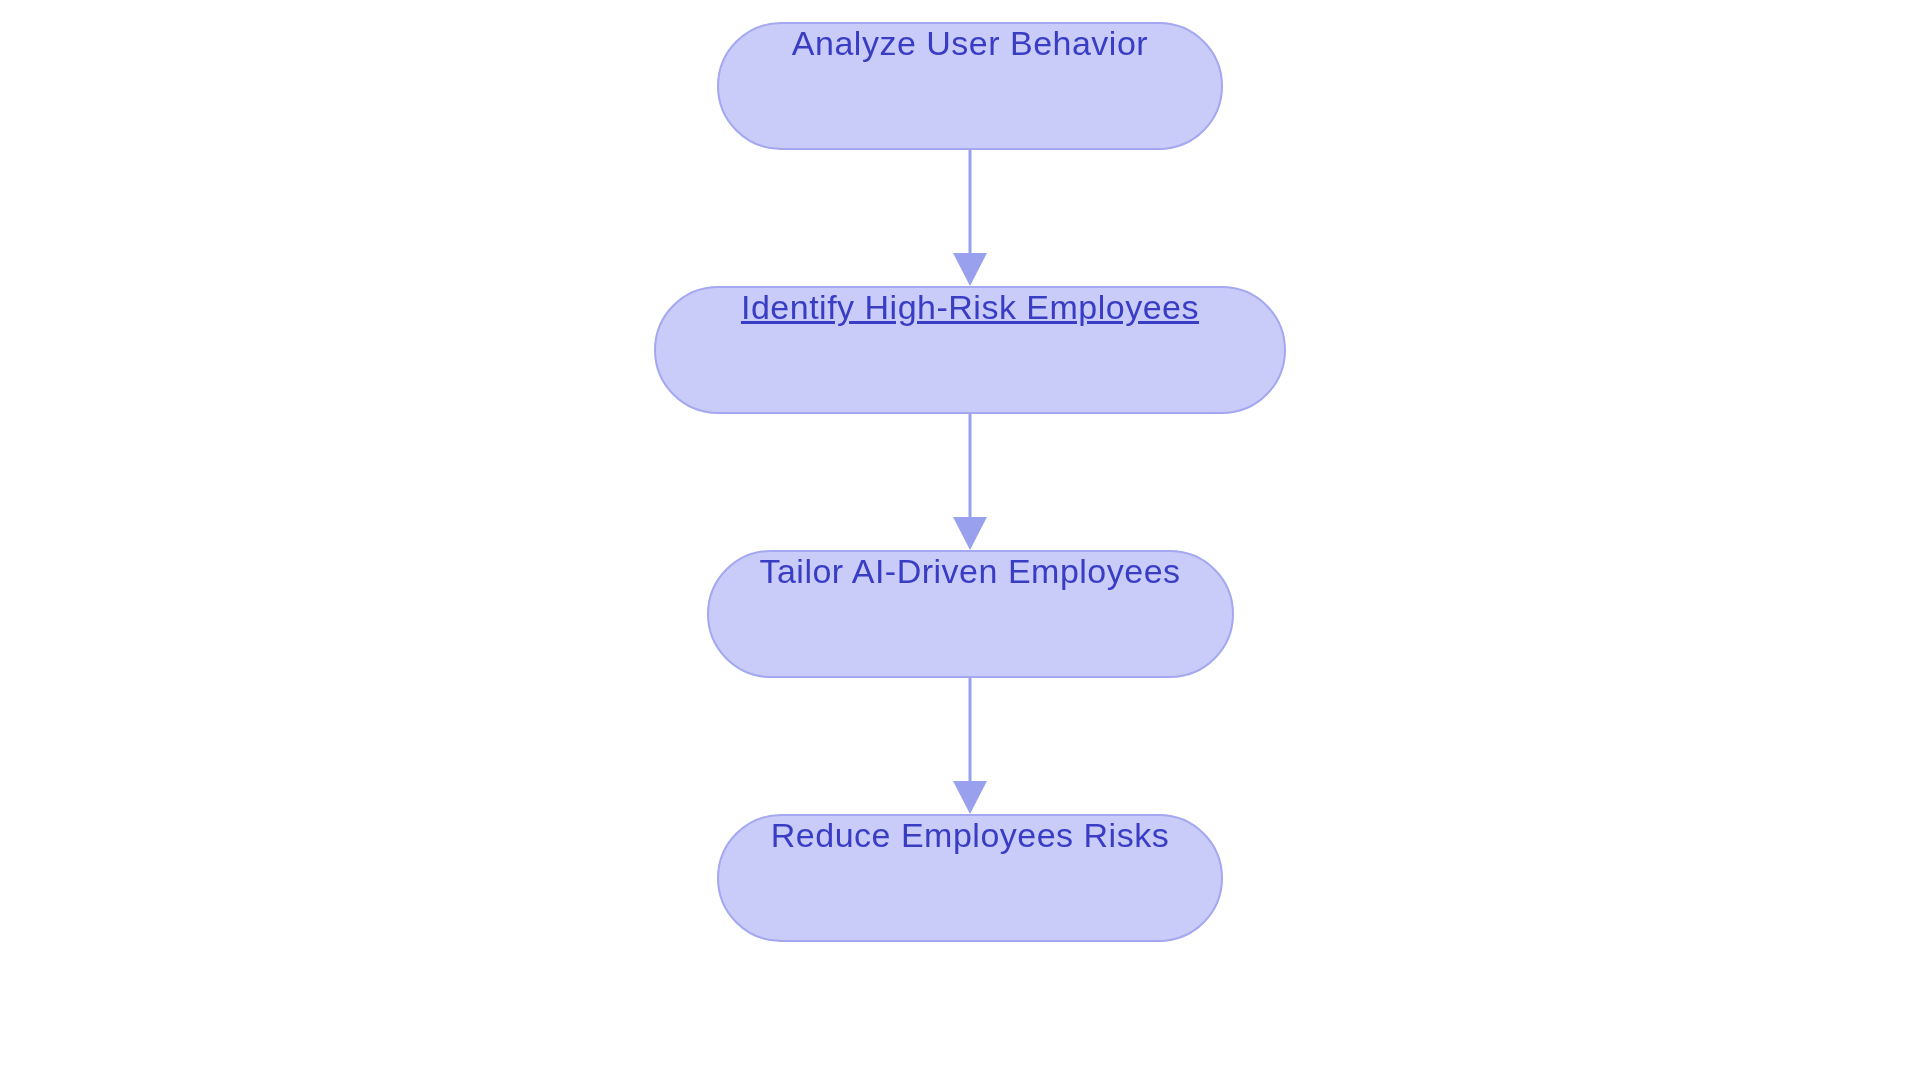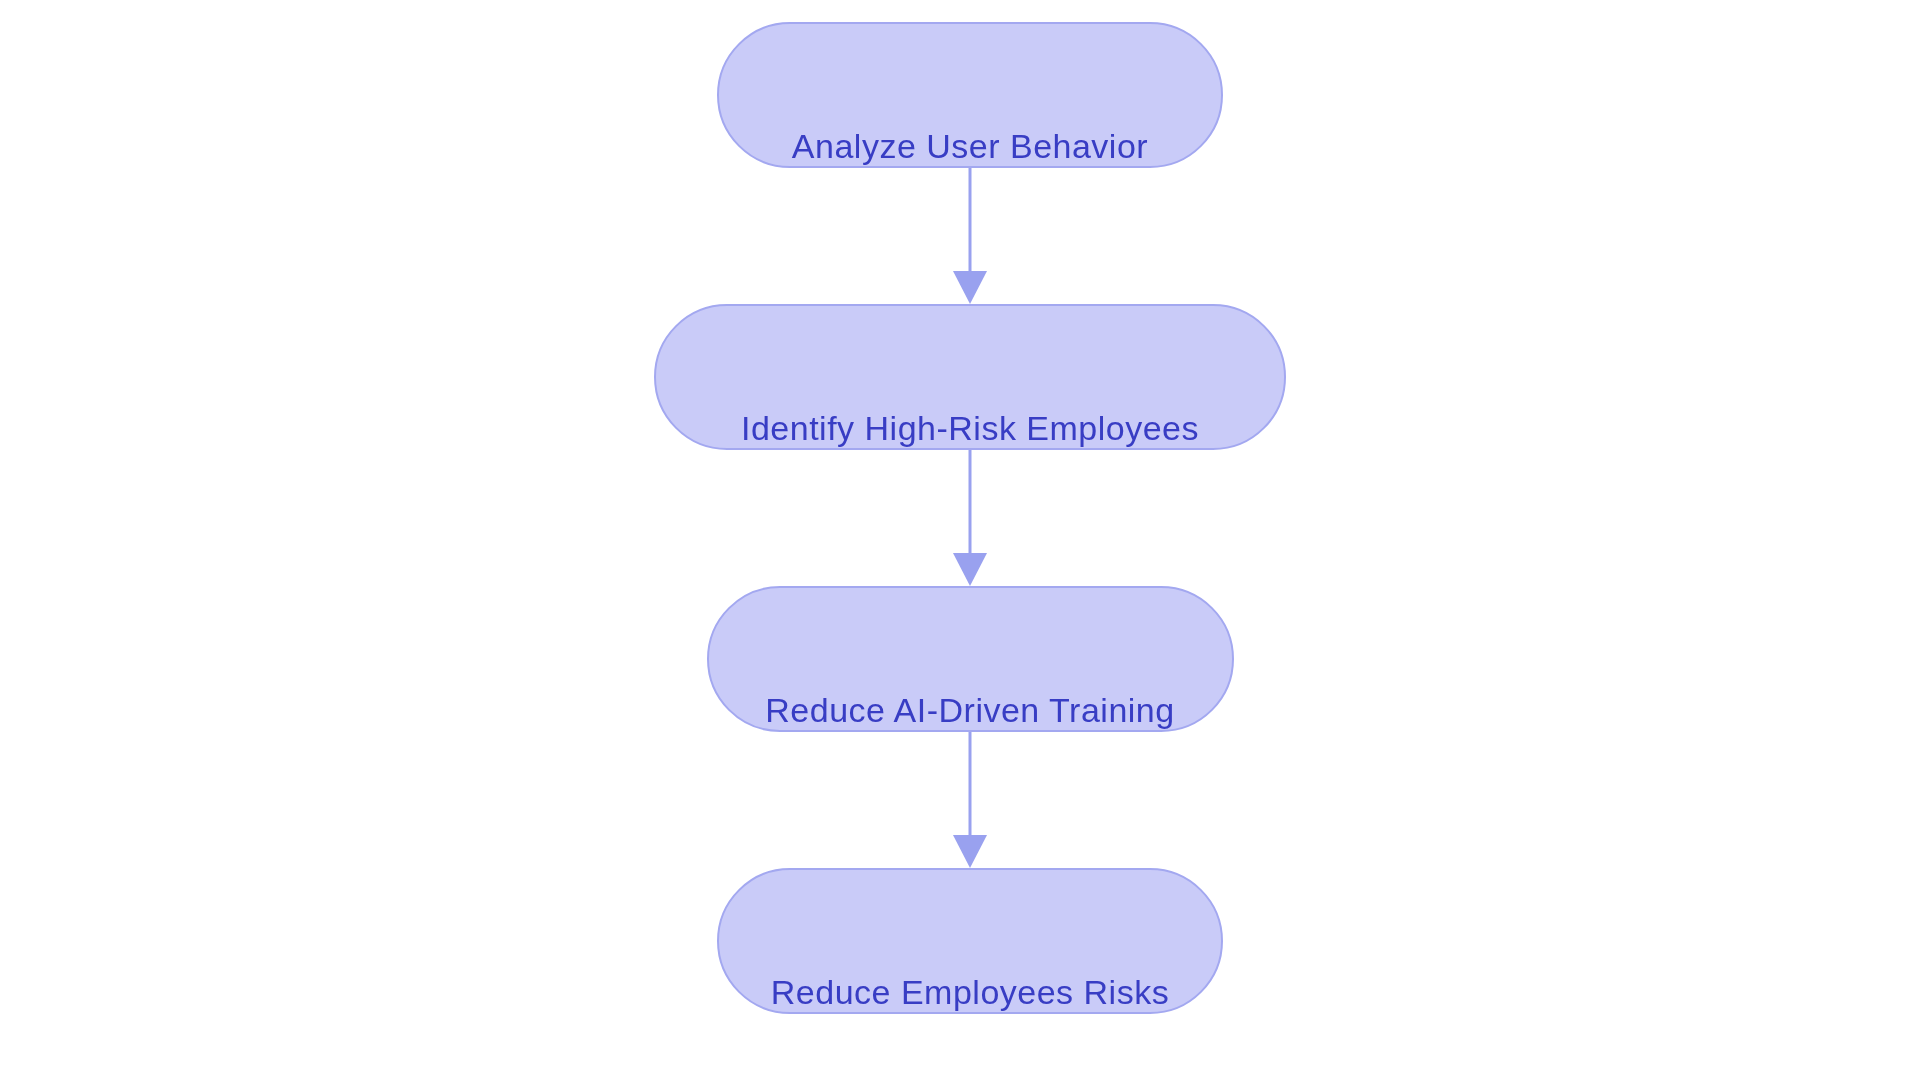--- a/index.html
+++ b/index.html
@@ -20,35 +20,35 @@
   .flow {
     position: absolute;
     left: 970px;
     top: 22px;
     transform: translateX(-50%);
     display: flex;
     flex-direction: column;
     align-items: center;
   }
   .node {
-    height: 146px;
+    height: 128px;
     border-radius: 80px;
     background: var(--fill);
     border: 2px solid var(--border);
     display: flex;
-    align-items: flex-end;
+    align-items: flex-start;
     justify-content: center;
     color: var(--text);
     font-size: 34px;
     font-weight: 400;
     letter-spacing: 0.5px;
     white-space: nowrap;
   }
   .node-1 { width: 506px; }
-  .node-2 { width: 632px; }
+  .node-2 { width: 632px; text-decoration: underline; }
   .node-3 { width: 527px; }
   .node-4 { width: 506px; }
   .connector {
     width: 40px;
     height: 136px;
     display: block;
   }
   .connector .shaft { stroke: var(--arrow); stroke-width: 3; }
   .connector .head  { fill: var(--arrow); }
 </style>
@@ -69,21 +69,21 @@
   <div class="node node-2">
     <span>Identify High-Risk Employees</span>
   </div>
 
   <svg class="connector" viewBox="0 0 40 136" aria-hidden="true">
     <line class="shaft" x1="20" y1="0" x2="20" y2="106"></line>
     <polygon class="head" points="3,103 37,103 20,136"></polygon>
   </svg>
 
   <div class="node node-3">
-    <span>Reduce AI-Driven Training</span>
+    <span>Tailor AI-Driven Employees</span>
   </div>
 
   <svg class="connector" viewBox="0 0 40 136" aria-hidden="true">
     <line class="shaft" x1="20" y1="0" x2="20" y2="106"></line>
     <polygon class="head" points="3,103 37,103 20,136"></polygon>
   </svg>
 
   <div class="node node-4">
     <span>Reduce Employees Risks</span>
   </div>

